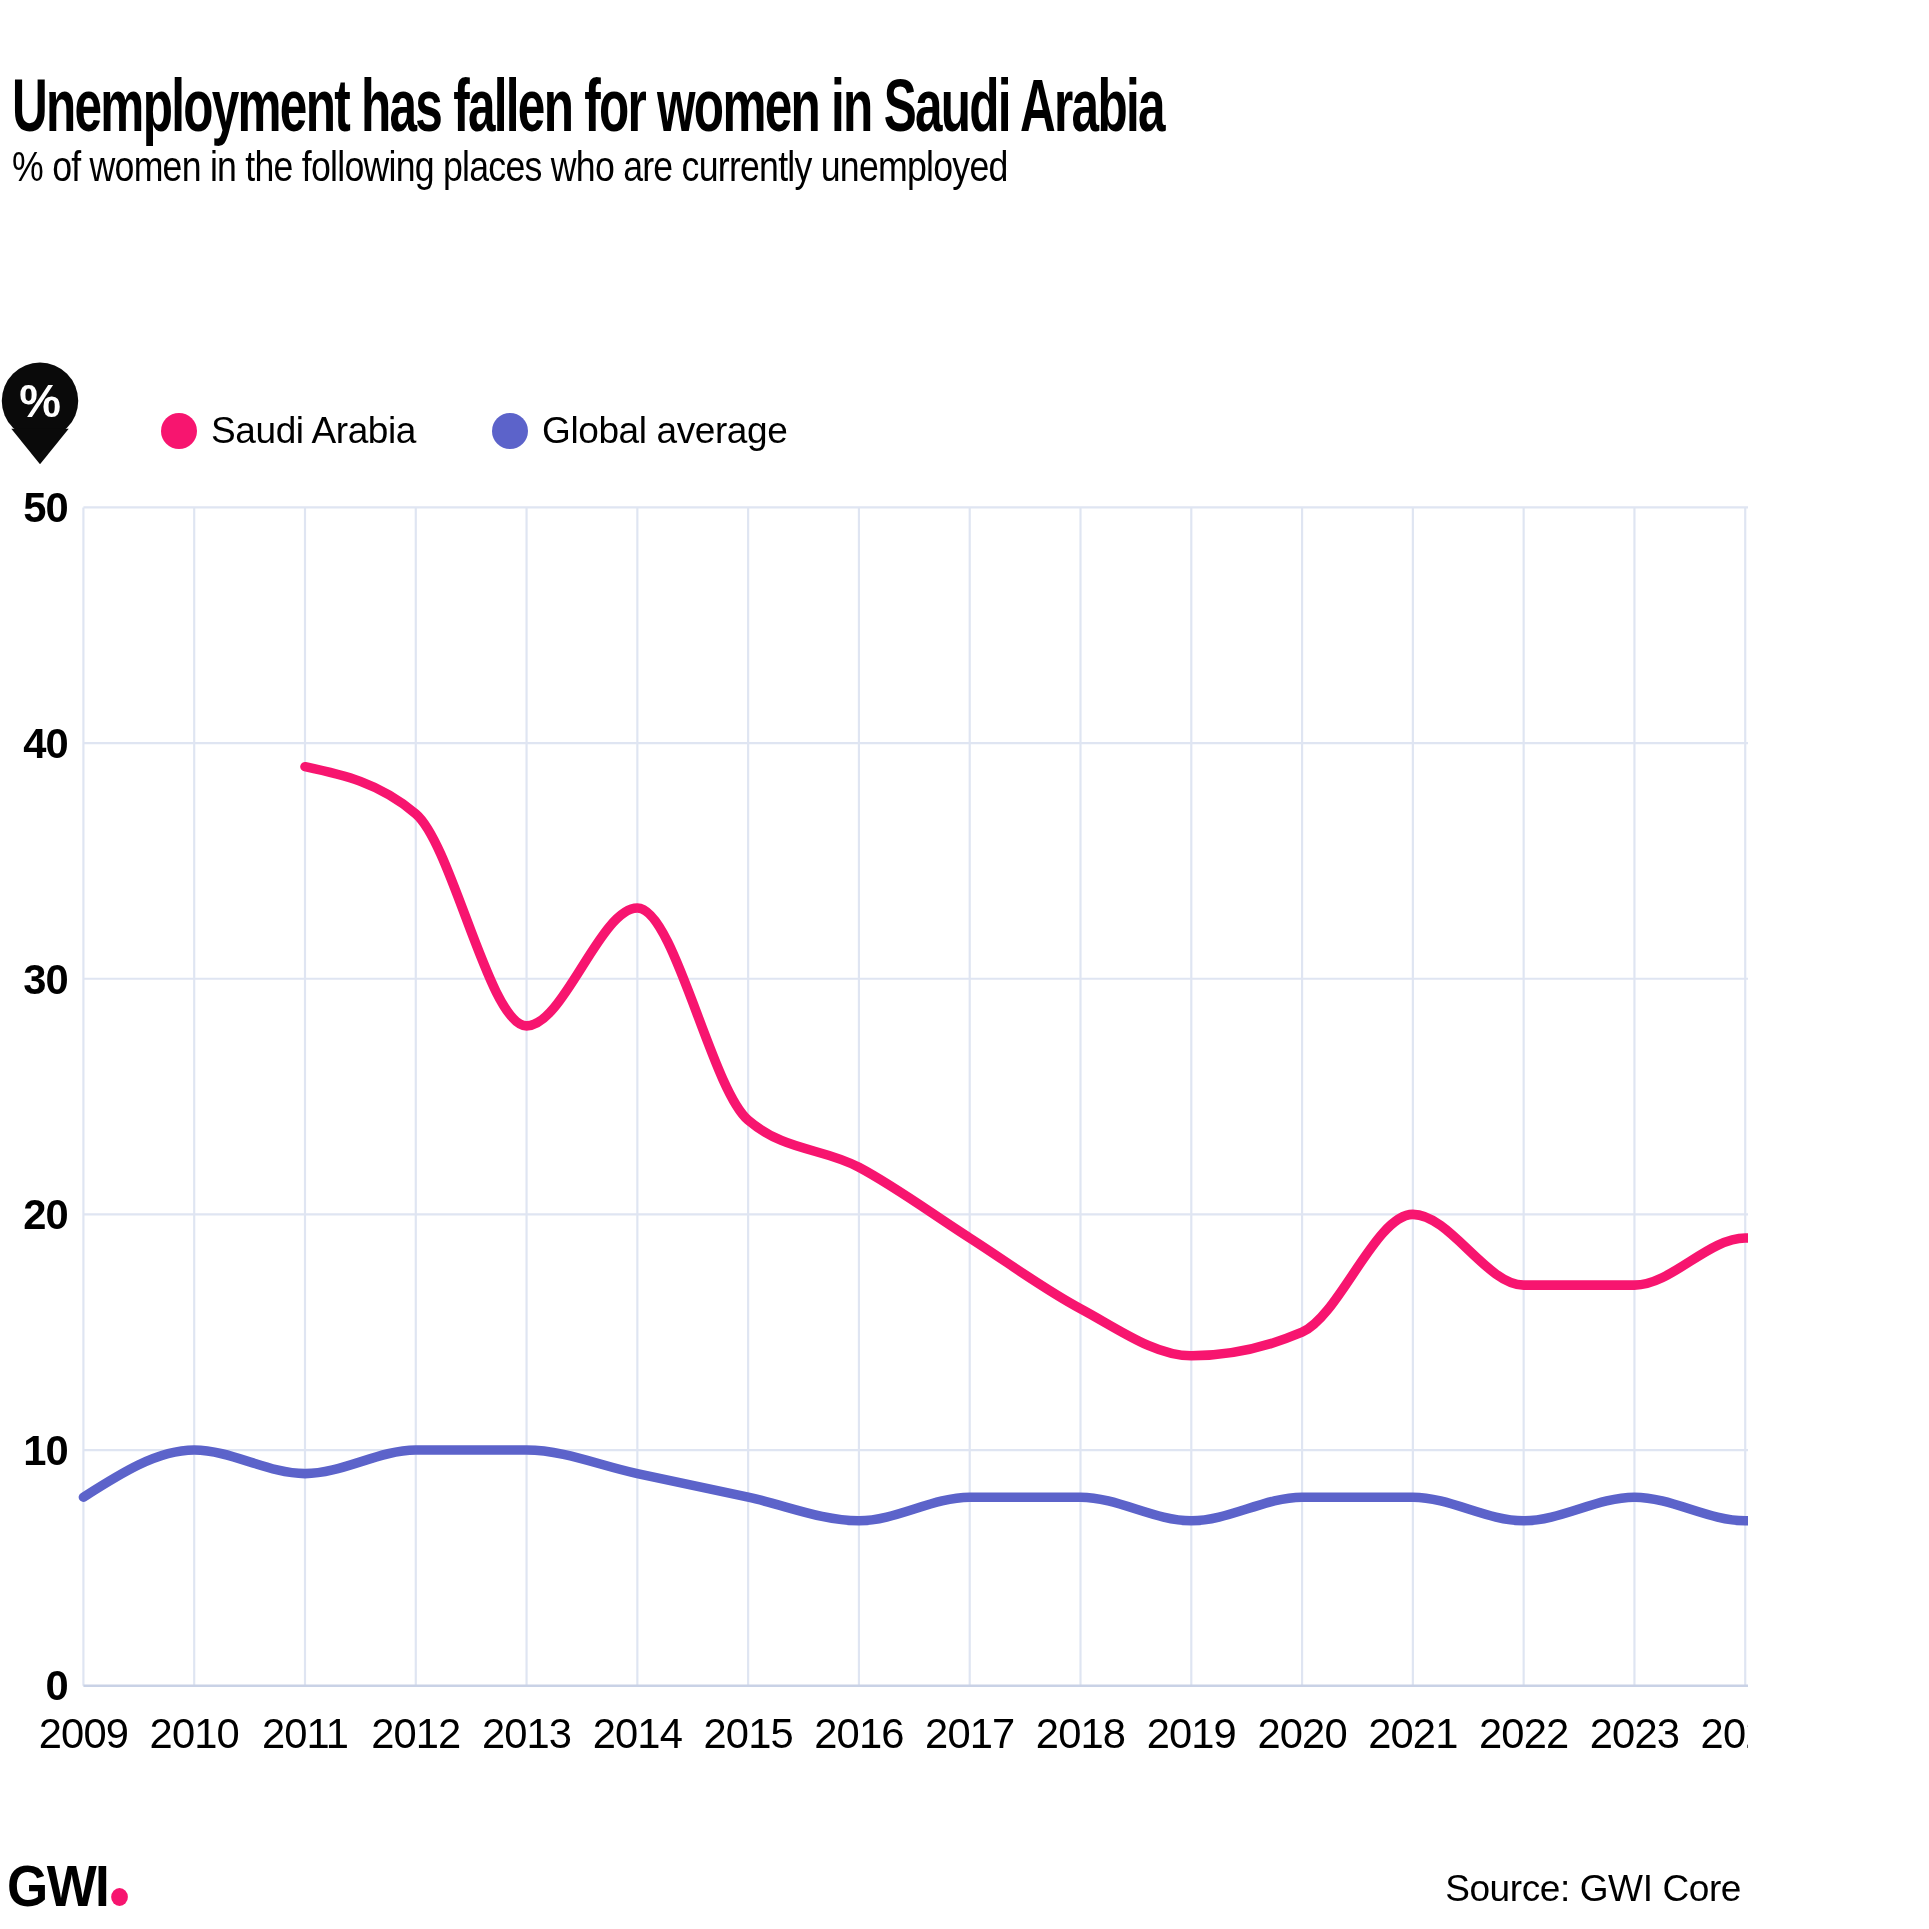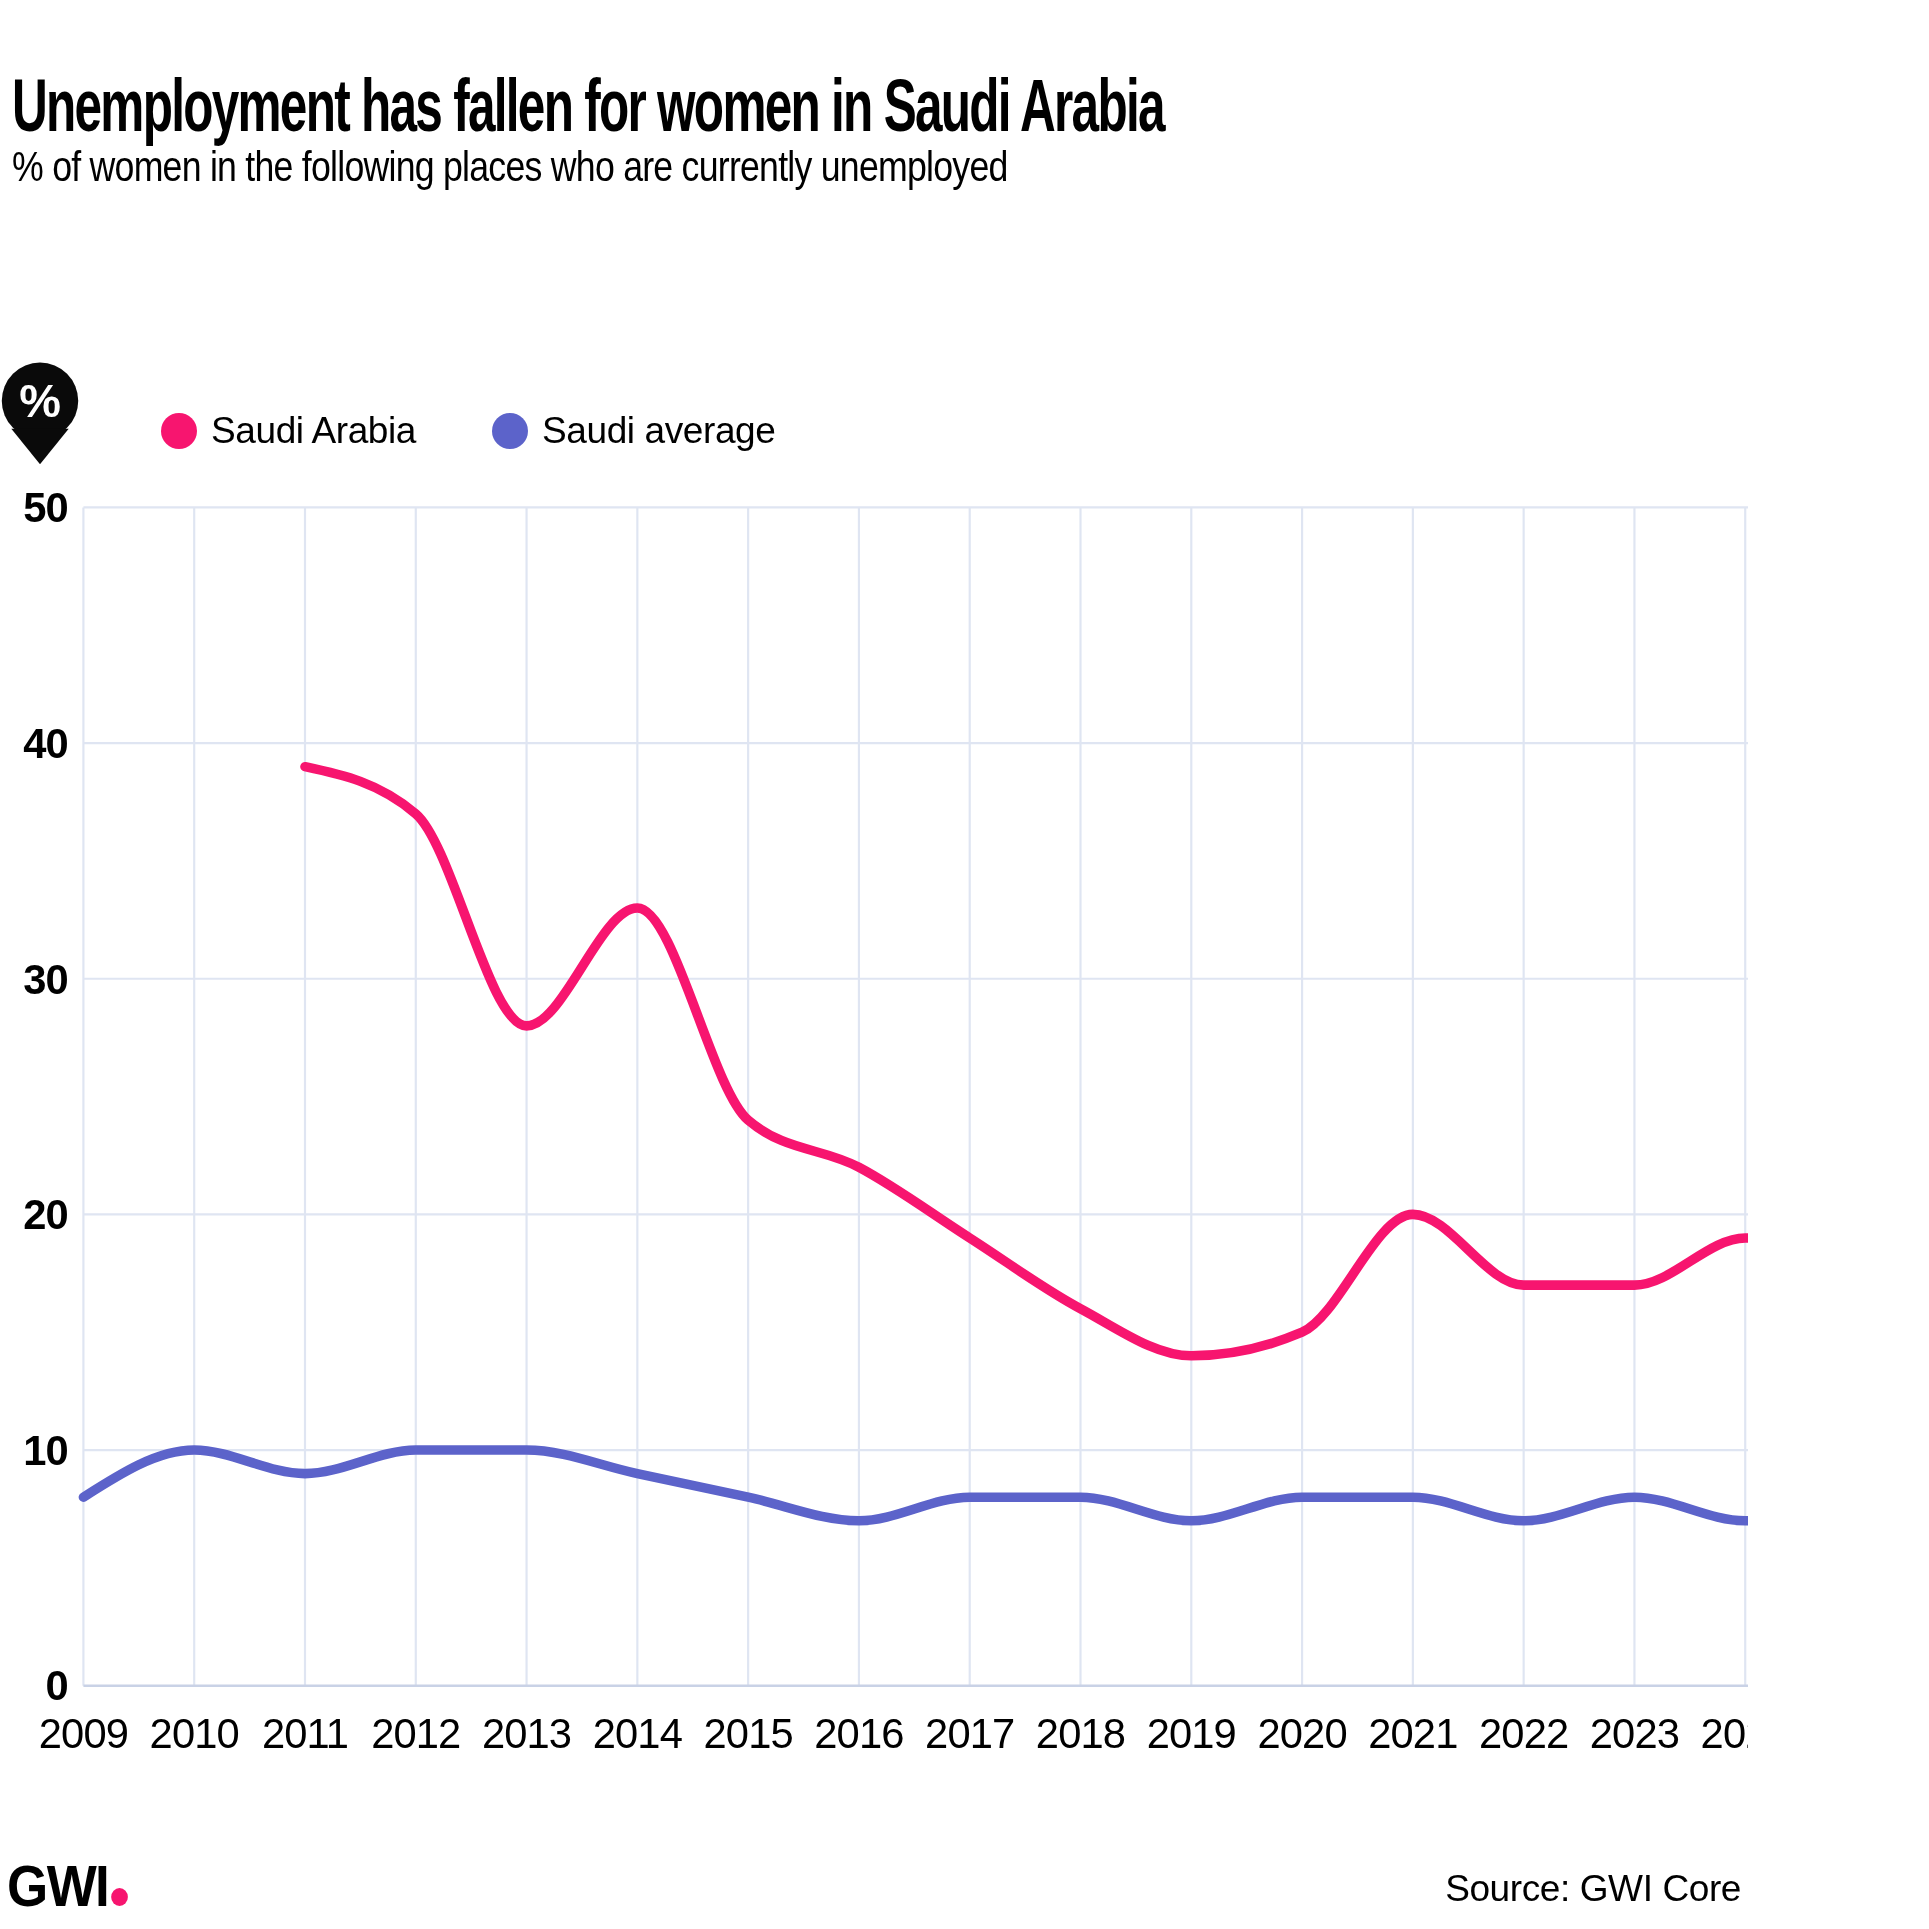--- a/index.html
+++ b/index.html
@@ -42,21 +42,21 @@
     <text x="46" y="66" text-anchor="middle" fill="#FFFFFF" style="font:bold 54px 'Liberation Sans', sans-serif;">%</text>
   </svg>
 
   <div class="legend">
     <div class="legend-item">
       <span class="legend-dot" style="background-color: rgb(247, 21, 111);"></span>
       <span class="legend-label">Saudi Arabia</span>
     </div>
     <div class="legend-item">
       <span class="legend-dot" style="background-color: rgb(92, 99, 202);"></span>
-      <span class="legend-label">Saudi average</span>
+      <span class="legend-label">Global average</span>
     </div>
   </div>
 
   <svg class="chart-svg" viewBox="0 0 2220 2220">
       <line x1="96" y1="584" x2="96" y2="1940" stroke="#DFE5F2" stroke-width="2.5"></line>
       <line x1="223.5" y1="584" x2="223.5" y2="1940" stroke="#DFE5F2" stroke-width="2.5"></line>
       <line x1="351" y1="584" x2="351" y2="1940" stroke="#DFE5F2" stroke-width="2.5"></line>
       <line x1="478.5" y1="584" x2="478.5" y2="1940" stroke="#DFE5F2" stroke-width="2.5"></line>
       <line x1="606" y1="584" x2="606" y2="1940" stroke="#DFE5F2" stroke-width="2.5"></line>
       <line x1="733.5" y1="584" x2="733.5" y2="1940" stroke="#DFE5F2" stroke-width="2.5"></line>

